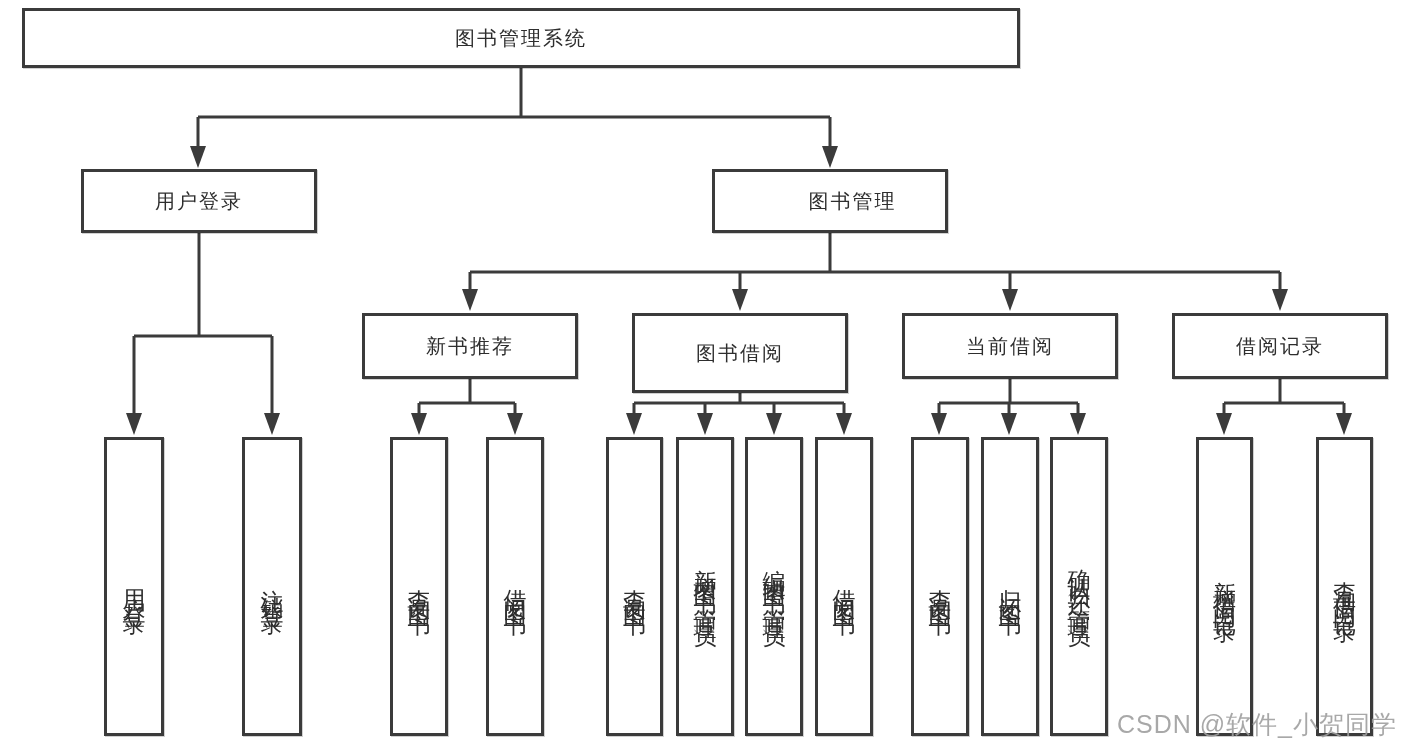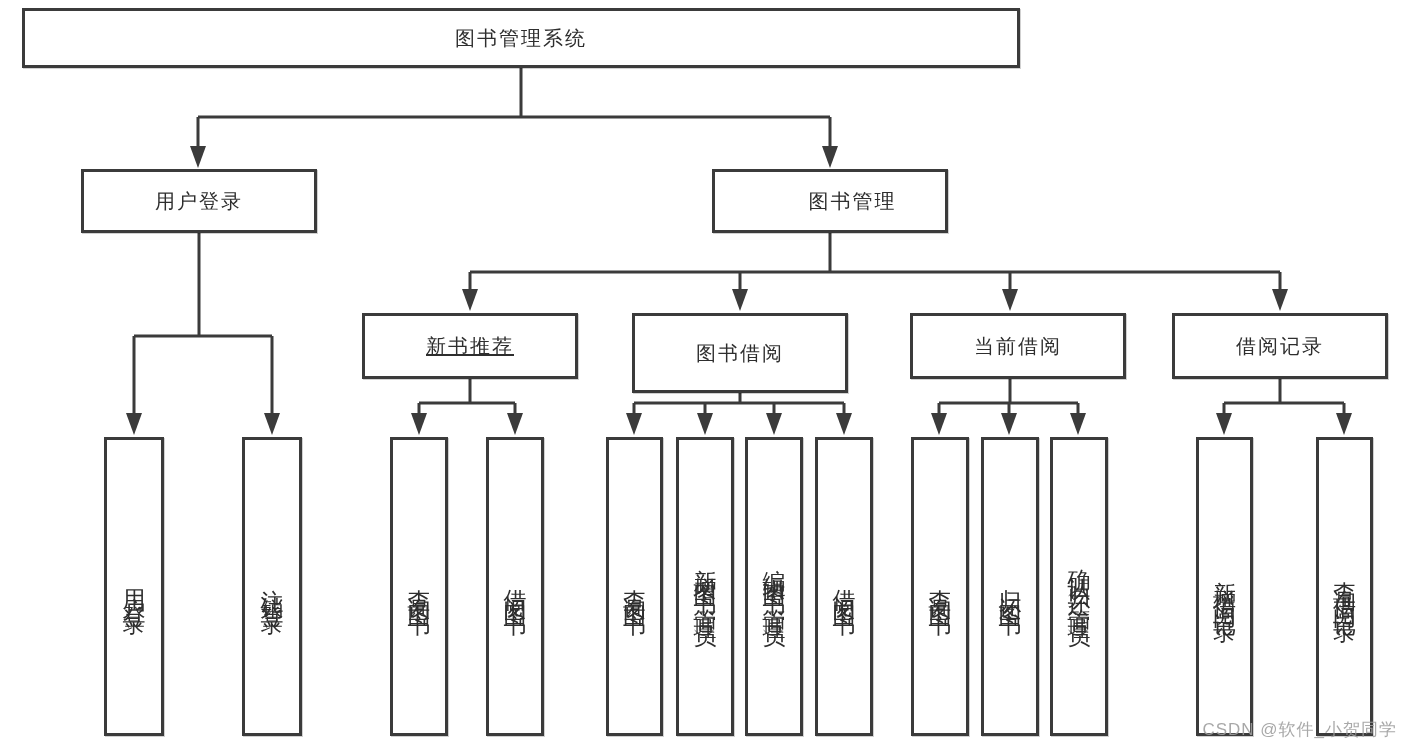--- a/index.html
+++ b/index.html
@@ -25,21 +25,21 @@
   .vbox > span{
     writing-mode:vertical-rl;
     text-orientation:mixed;
     letter-spacing:8px;
     line-height:1;
     white-space:nowrap;
   }
   .watermark{
     position:absolute;
     right:8px;bottom:6px;
-    font-size:17px;
+    font-size:25px;
     color:rgba(158,158,158,0.9);
     letter-spacing:1px;
     z-index:5;
   }
 </style>
 </head>
 <body>
 
 <div class="stage">
 
@@ -95,23 +95,23 @@
       <polygon points="1216,413 1232,413 1224,435"></polygon>
       <polygon points="1336,413 1352,413 1344,435"></polygon>
     </g>
   </svg>
 
   <div class="box hbox" style="left:22px;top:8px;width:998px;height:60px;">图书管理系统</div>
 
   <div class="box hbox" style="left:81px;top:169px;width:236px;height:64px;">用户登录</div>
   <div class="box hbox" style="left:712px;top:169px;width:236px;height:64px;padding-left:45px;">图书管理</div>
 
-  <div class="box hbox" style="left:362px;top:313px;width:216px;height:66px;text-decoration:underline;">新书推荐</div>
+  <div class="box hbox" style="left:362px;top:313px;width:216px;height:66px;">新书推荐</div>
   <div class="box hbox" style="left:632px;top:313px;width:216px;height:80px;">图书借阅</div>
-  <div class="box hbox" style="left:902px;top:313px;width:216px;height:66px;margin-left:8px;">当前借阅</div>
+  <div class="box hbox" style="left:902px;top:313px;width:216px;height:66px;">当前借阅</div>
   <div class="box hbox" style="left:1172px;top:313px;width:216px;height:66px;">借阅记录</div>
 
   <div class="box vbox" style="left:104px;top:437px;width:60px;height:299px;">
     <span>用户登录</span>
   </div>
   <div class="box vbox" style="left:242px;top:437px;width:60px;height:299px;">
     <span>注销登录</span>
   </div>
 
   <div class="box vbox" style="left:390px;top:437px;width:58px;height:299px;">

